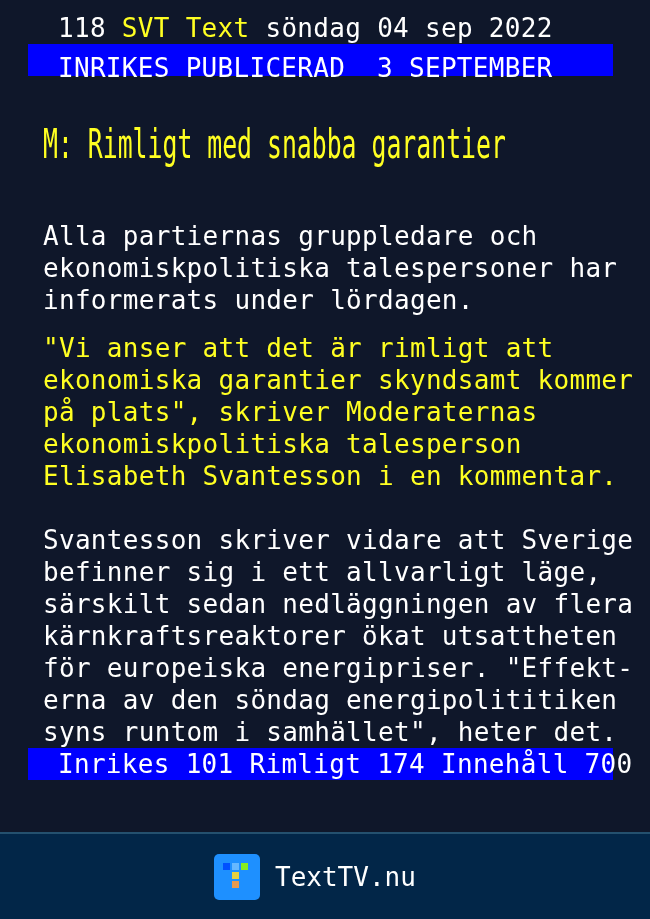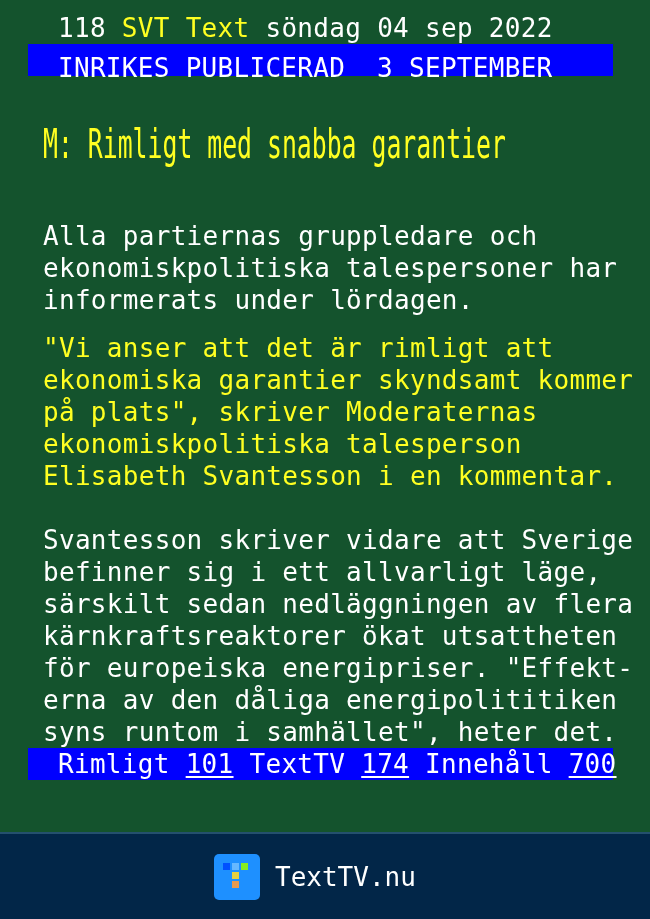--- a/index.html
+++ b/index.html
@@ -1,32 +1,32 @@
 <!DOCTYPE html>
 <html><head>
 <meta charset="utf-8">
 <style>
   html, body { margin:0; padding:0; }
   body { width:650px; height:919px; background:#000; position:relative; overflow:hidden;
          font-family:"DejaVu Sans Mono", monospace; }
-  .page { position:absolute; left:0; top:0; width:650px; height:832px; background:#14532d; }
+  .page { position:absolute; left:0; top:0; width:650px; height:832px; background:#0f172a; }
   .row { position:absolute; left:0; white-space:pre; font-size:26px; line-height:32px; color:#fff; letter-spacing:0.3px; }
   .w { color:#fff; } .y { color:#ffff22; }
   .blue-bar { position:absolute; left:28px; width:585px; height:32px; background:#0000ff; }
   .hdr { top:12px; left:58px; }
   .sub { top:52px; left:58px; }
   .title { position:absolute; left:43px; top:118px; font-family:"DejaVu Sans Mono", monospace;
            color:#ffff22; font-size:40px; line-height:52px; transform:scaleX(0.62); transform-origin:left top;
            white-space:pre; letter-spacing:0px; }
   .para { position:absolute; left:43px; font-size:26px; line-height:32px; white-space:pre; letter-spacing:0.3px; }
   .p1 { top:220px; color:#fff; }
   .p2 { top:332px; color:#ffff22; }
   .p3 { top:524px; color:#fff; }
   .nav { top:748px; left:58px; }
-  .nav a { color:#fff; text-decoration:underline; text-underline-offset:3px; }
+  .nav a { color:#fff; text-underline-offset:3px; }
   .footer { position:absolute; left:0; top:832px; width:650px; height:87px; background:#022648;
             border-top:2px solid #24506e; box-sizing:border-box; }
   .logo-wrap { position:absolute; left:214px; top:20px; display:flex; align-items:center; }
   .logo { width:46px; height:46px; border-radius:5px; background:#1e90ff; position:relative; }
   .logo span { position:absolute; width:7px; height:7px; }
   .brand { margin-left:15px; font-family:"DejaVu Sans Mono", monospace; font-size:26px; color:#fff; }
 </style>
 </head>
 <body>
 
@@ -44,25 +44,25 @@
   <div class="para p2">"Vi anser att det är rimligt att
 ekonomiska garantier skyndsamt kommer
 på plats", skriver Moderaternas
 ekonomiskpolitiska talesperson
 Elisabeth Svantesson i en kommentar.</div>
   <div class="para p3">Svantesson skriver vidare att Sverige
 befinner sig i ett allvarligt läge,
 särskilt sedan nedläggningen av flera
 kärnkraftsreaktorer ökat utsattheten
 för europeiska energipriser. "Effekt-
-erna av den dåliga energipolititiken
+erna av den söndag energipolititiken
 syns runtom i samhället", heter det.</div>
 
   <div class="blue-bar" style="top:748px;"></div>
-  <div class="row nav"><span>Rimligt</span> <a>101</a> <span>TextTV</span> <a>174</a> <span>Innehåll</span> <a>700</a></div>
+  <div class="row nav"><span>Inrikes</span> <a>101</a> <span>Rimligt</span> <a>174</a> <span>Innehåll</span> <a>700</a></div>
 </div>
 
 <div class="footer">
   <div class="logo-wrap">
     <div class="logo">
       <span style="left:9px;top:9px;background:#0050ff;"></span>
       <span style="left:18px;top:9px;background:#66b8ff;"></span>
       <span style="left:27px;top:9px;background:#88ee22;"></span>
       <span style="left:18px;top:18px;background:#e6d040;"></span>
       <span style="left:18px;top:27px;background:#e89a50;"></span>

